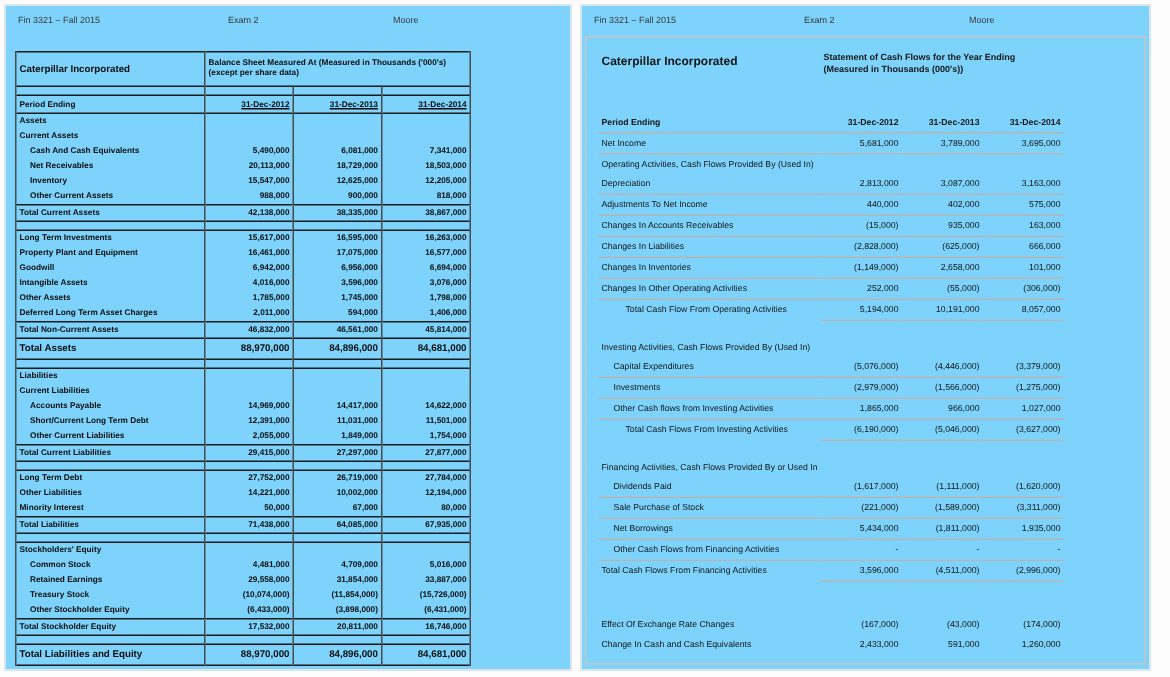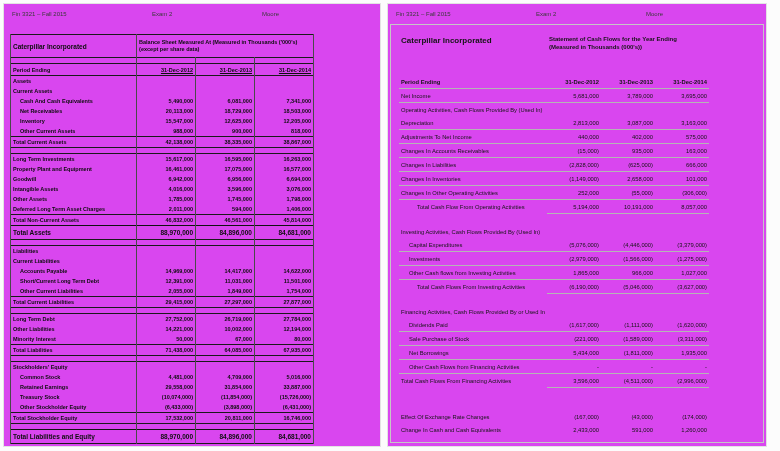--- a/index.html
+++ b/index.html
@@ -1,18 +1,18 @@
 <!DOCTYPE html>
 <html><head>
 <meta charset="utf-8">
 <style>
   html,body{margin:0;padding:0;}
   body{width:780px;height:451px;background:#fcfcfc;font-family:"Liberation Sans",sans-serif;color:#111;overflow:hidden;}
   .canvas{position:relative;width:780px;height:451px;}
-  .page{position:absolute;top:3px;height:444px;background:#d946ef;border:1px solid #e3e3e3;box-sizing:border-box;}
+  .page{position:absolute;top:3px;height:444px;background:#7dd3fc;border:1px solid #e3e3e3;box-sizing:border-box;}
   .page.pleft{left:3px;width:378px;}
   .page.pright{left:387px;width:380px;}
   .pagehead{position:relative;height:18px;font-size:6px;color:#3a3a3a;}
   .pagehead span{position:absolute;top:7px;white-space:nowrap;}
   .ph-course{left:8px;} .ph-exam{left:148px;} .ph-name{left:258px;}
 
   
   table{border-collapse:collapse;table-layout:fixed;}
   .bs{margin:12px 0 0 6px;width:304px;border:1.5px solid #1a1a1a;font-size:5.5px;font-weight:bold;color:#0d0d0d;}
   .bs td{border-left:1px solid #4a4a4a;border-right:1px solid #4a4a4a;padding:0 2px;height:10px;vertical-align:middle;white-space:nowrap;overflow:hidden;}

